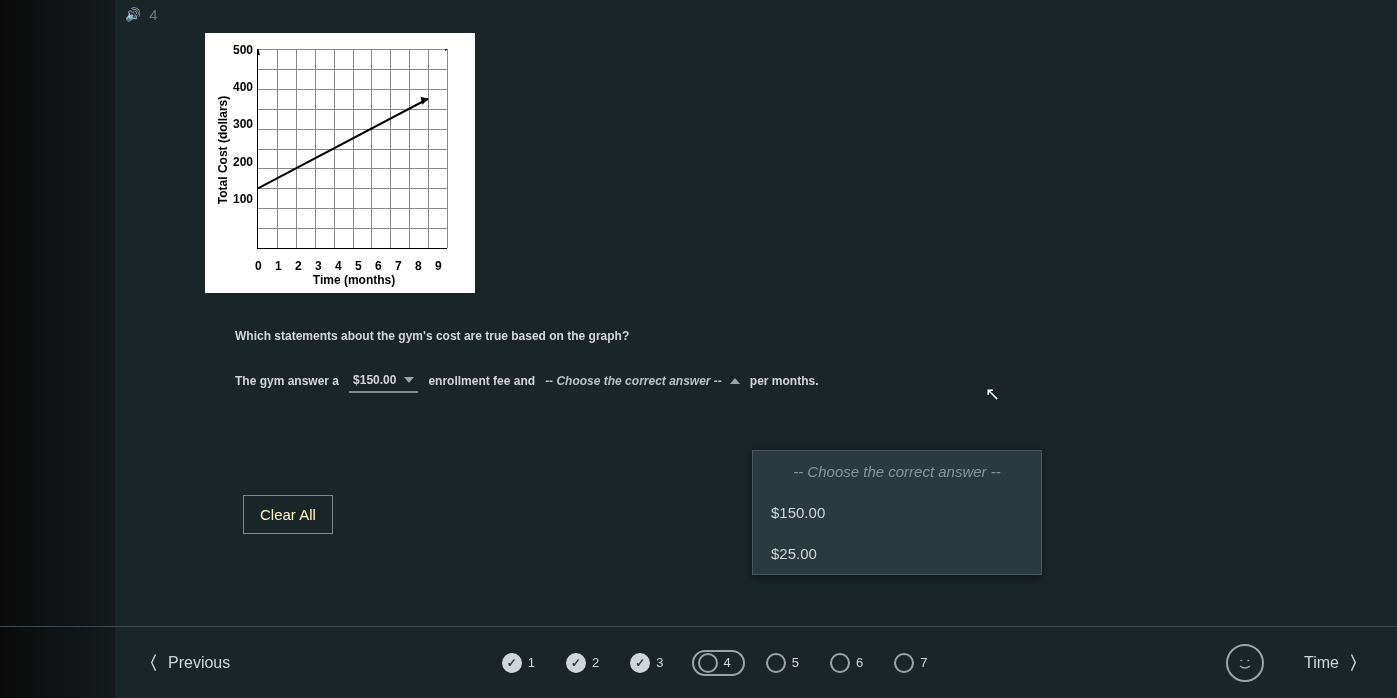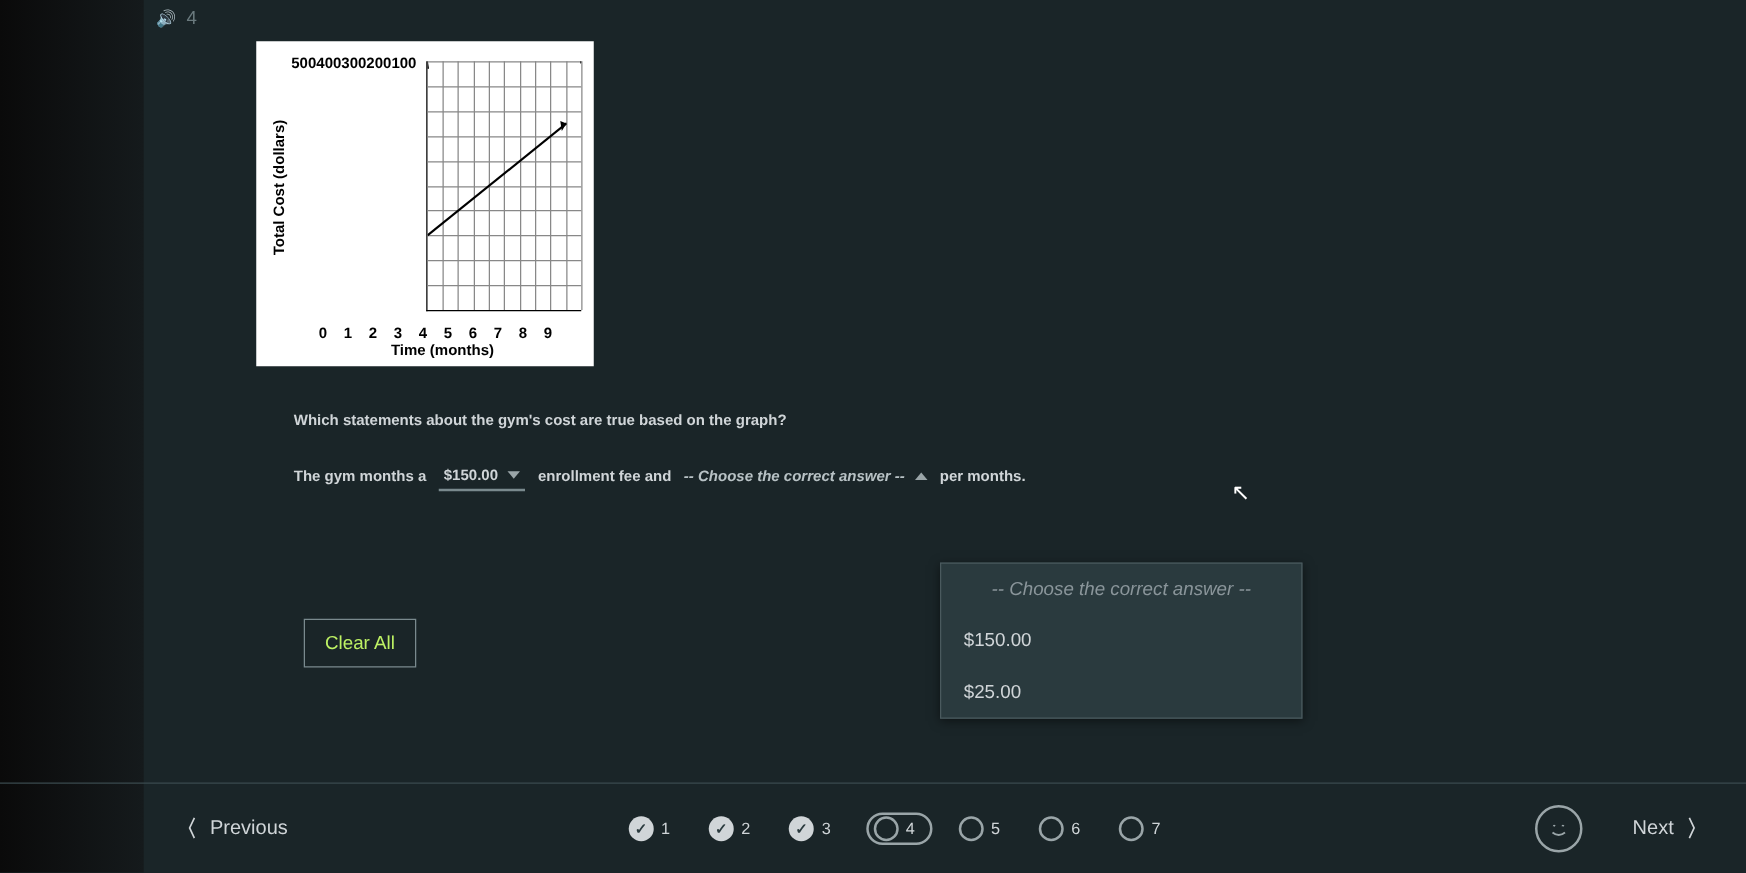--- a/index.html
+++ b/index.html
@@ -54,21 +54,21 @@
     width: 20px;
   }
   .ylabel {
     transform: rotate(-90deg);
     white-space: nowrap;
     font-size: 12px;
     font-weight: bold;
   }
   .yaxis {
     display: flex;
-    flex-direction: row;
+    flex-direction: column;
     justify-content: space-between;
     font-size: 12px;
     font-weight: bold;
     text-align: right;
     padding-right: 4px;
     height: 200px;
     margin-top: 2px;
   }
   .plot {
     position: relative;
@@ -162,21 +162,21 @@
     color: #8a959a;
     text-align: center;
     cursor: default;
   }
   .clear-btn {
     position: absolute;
     left: 128px;
     top: 495px;
     border: 1px solid #7a8a8e;
     background: transparent;
-    color: #bef264;
+    color: #fef9c3;
     padding: 10px 16px;
     font-size: 15px;
     cursor: pointer;
   }
   .bottom-bar {
     position: absolute;
     left: 0; right: 0; bottom: 0;
     height: 72px;
     border-top: 1px solid #3a4a4e;
     display: flex;
@@ -297,21 +297,21 @@
         <span>7</span>
       <span>8</span>
         <span>9</span>
     </div>
     <div class="xlabel">Time (months)</div>
   </div>
 
   <div class="body-text">
     <p>Which statements about the gym's cost are true based on the graph?</p>
     <div class="sentence">
-      <span>The gym months a</span>
+      <span>The gym answer a</span>
       <span class="dd-closed">
         <span>$150.00</span>
         <span class="caret-down"></span>
       </span>
       <span>enrollment fee and</span>
       <span class="dd-open">
         <span>-- Choose the correct answer --</span>
         <span class="caret-up"></span>
       </span>
       <span>per months.</span>
@@ -366,16 +366,16 @@
       </div>
     </div>
   <div class="smiley">
     <svg width="24" height="24" viewBox="0 0 24 24" fill="none" stroke="#9aa5a8" stroke-width="1.5">
       <path d="M8 10 q0 -1 1 0"></path>
         <path d="M15 10 q0 -1 1 0"></path>
       <path d="M7 15 q5 4 10 0"></path>
     </svg>
   </div>
   <div class="next-btn">
-    <span>Next</span>
+    <span>Time</span>
     <span class="chev">〉</span>
   </div>
 </div>
 
 </body></html>

